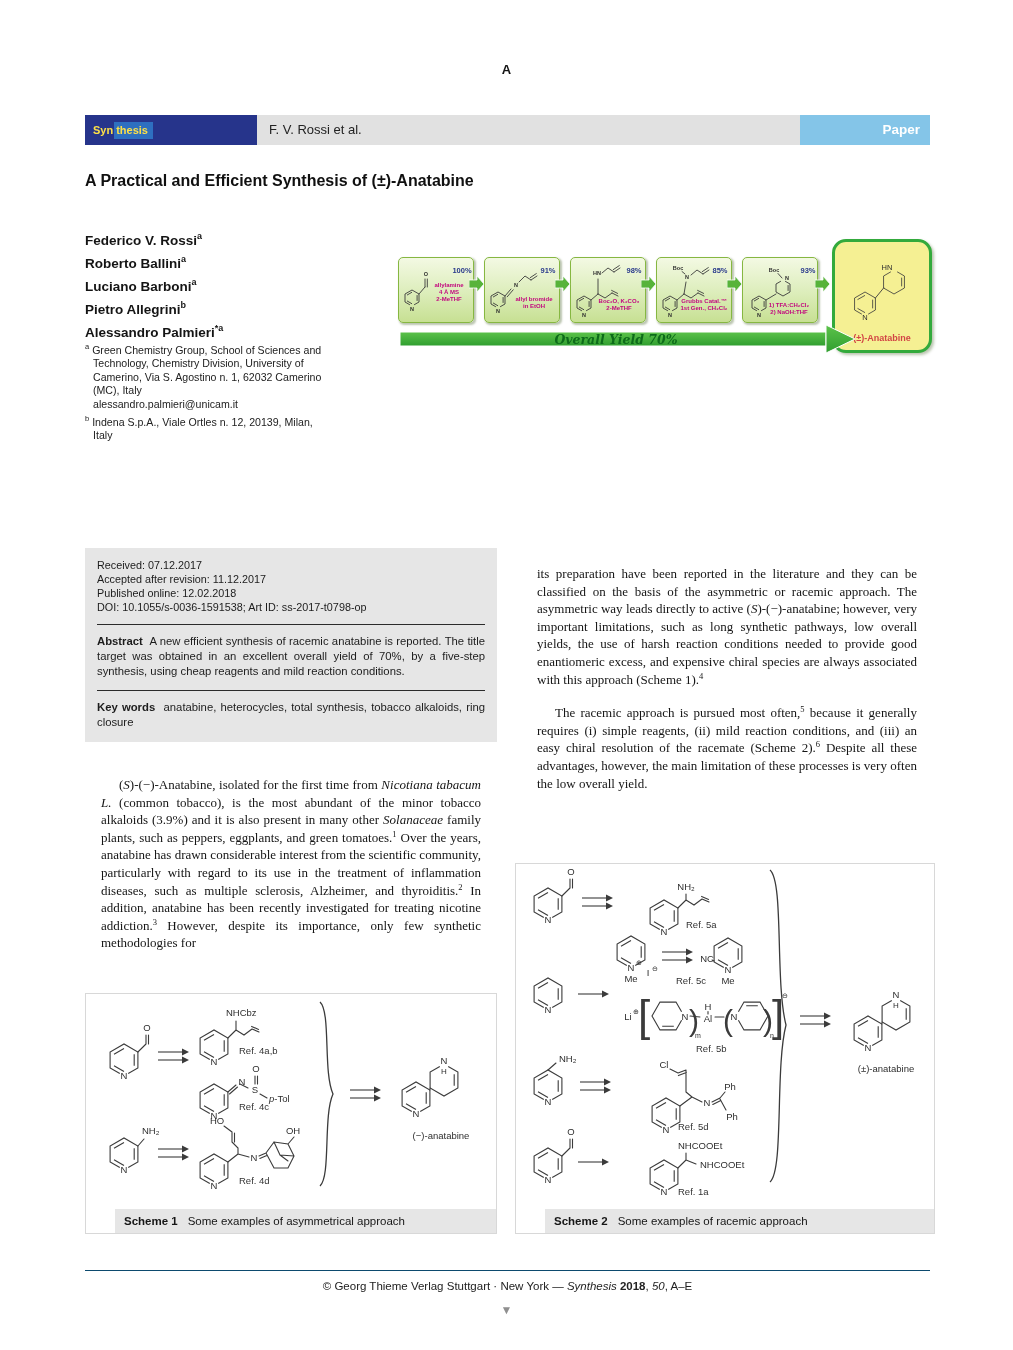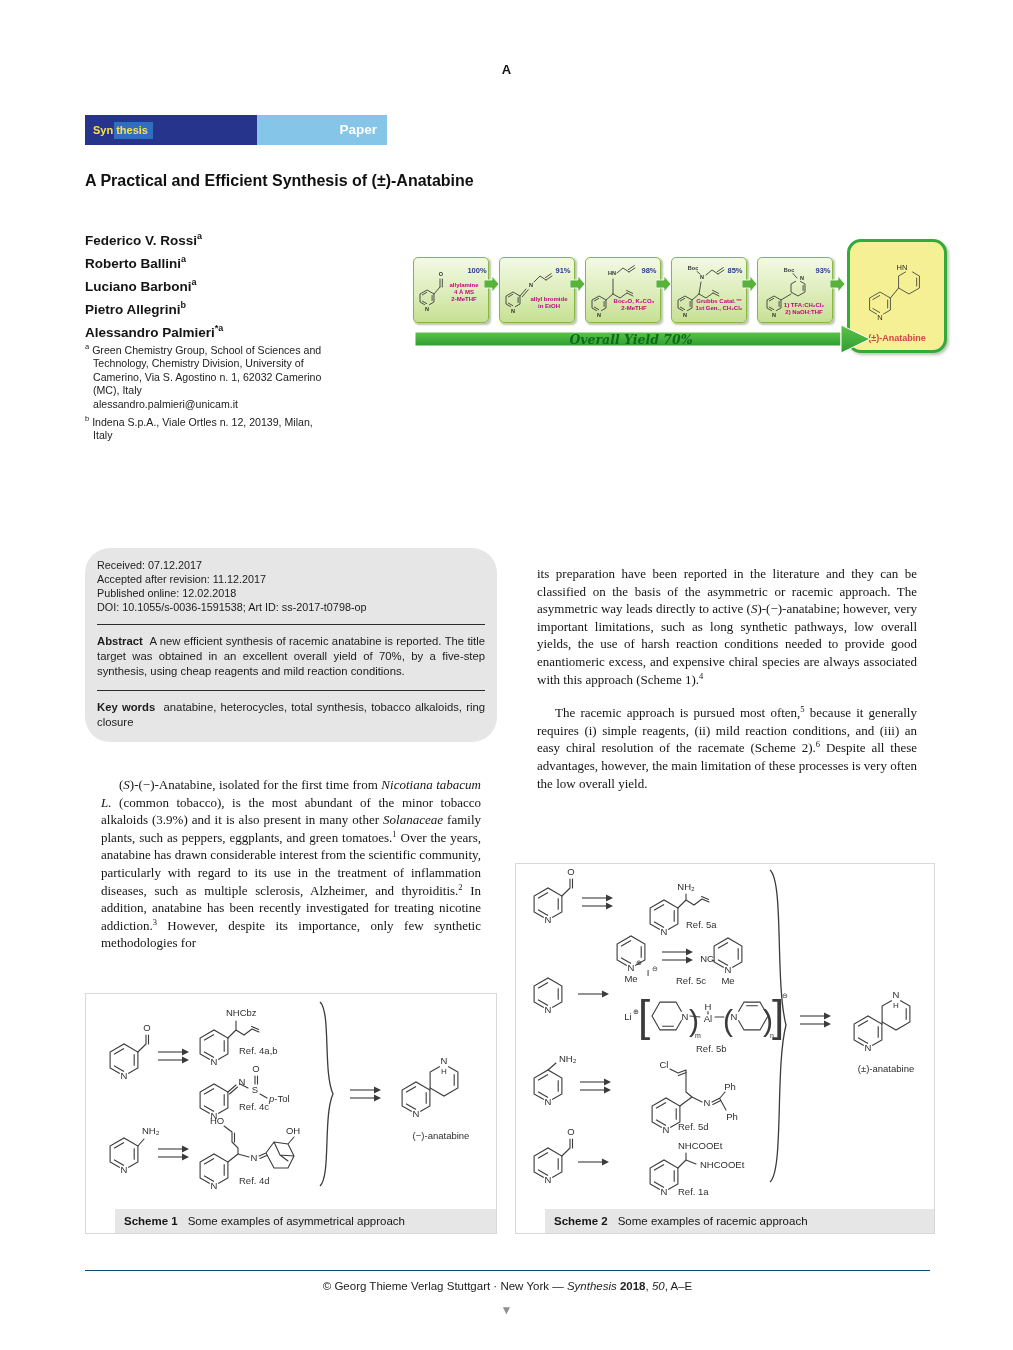--- a/index.html
+++ b/index.html
@@ -19,38 +19,38 @@
 
   .article-title{left:85px;top:172px;width:845px;font-size:16px;font-weight:bold;color:#101010;}
 
   .authors{left:85px;top:227px;font-size:13.5px;font-weight:bold;line-height:19.5px;}
   .authors sup{font-size:9px;font-weight:bold;}
   .affil{left:85px;top:340px;width:250px;font-size:10.6px;line-height:13.6px;color:#222;}
   .affil .blk{padding-left:8px;text-indent:-8px;}
   .affil sup{font-size:7.5px;}
 
   
-  .ga{left:398px;top:237px;width:592px;height:122px;margin-left:15px;}
+  .ga{left:398px;top:237px;width:592px;height:122px;}
   .ga-box{position:absolute;top:20px;width:74px;height:64px;border:1px solid #86b741;border-radius:5px;
           background:linear-gradient(180deg,#f3f9e3 0%,#dcedba 55%,#c7e093 100%);
           box-shadow:1.5px 1.5px 2px rgba(60,90,30,.35);}
   .ga-reagents{position:absolute;color:#c2067e;font-size:6px;font-weight:bold;line-height:7px;text-align:center;}
   .ga-yield{position:absolute;top:29px;width:36px;text-align:center;color:#2a3a8c;font-size:7.5px;font-weight:bold;}
   .ga-chevron{position:absolute;top:38px;}
   .ga-product{position:absolute;left:434px;top:2px;width:100px;height:114px;background:#f5f093;
               border:3px solid #33aa3c;border-radius:14px;box-sizing:border-box;
               box-shadow:2px 2px 3px rgba(60,90,30,.35);}
   .ga-product-label{position:absolute;left:0;right:0;bottom:7px;text-align:center;
                     color:#d24545;font-weight:bold;font-size:9px;}
   .ga-overall{position:absolute;left:0;top:86px;}
   .gn{font:5.5px "Liberation Sans",sans-serif;fill:#2e2e2e;text-anchor:middle;font-weight:bold;}
   .gb{stroke:#3b3b3b;stroke-width:0.9;fill:none;stroke-linecap:round;}
 
   
-  .meta{left:85px;top:548px;width:412px;background:#e6e6e6;box-sizing:border-box;padding:10px 12px 12px;border-radius:25px;}
+  .meta{left:85px;top:548px;width:412px;background:#e6e6e6;box-sizing:border-box;padding:10px 12px 12px;}
   .meta .line{font-size:10.8px;line-height:14px;color:#1c1c1c;}
   .meta hr{border:0;border-top:1px solid #2b2b2b;margin:10px 0 9px;}
   .meta .par{font-size:11.3px;line-height:15.2px;text-align:justify;color:#1c1c1c;}
   .meta b{font-weight:bold;}
 
   
   .bodycol{font-family:"DejaVu Serif",serif;font-size:13px;line-height:17.6px;
            text-align:justify;color:#141414;}
   .bodycol p{margin:16px;font-family:Liberation Serif, serif;}
   .bodycol .ind{text-indent:18px;}
@@ -94,20 +94,21 @@
       </g>
   </defs>
 </svg>
 
 <div class="page">
 
   <div class="abs page-marker">A</div>
 
   <div class="abs header-bar">
     <div class="logo"><span>Syn</span><span class="thesis">thesis</span></div>
+    <div class="runhead">F. V. Rossi et al.</div>
     <div class="badge">Paper</div>
   </div>
 
   <div class="abs article-title">A Practical and Efficient Synthesis of (±)-Anatabine</div>
 
   <div class="abs authors">
     <div><span>Federico V. Rossi</span><sup>a</sup></div>
     <div><span>Roberto Ballini</span><sup>a</sup></div>
     <div><span>Luciano Barboni</span><sup>a</sup></div>
     <div><span>Pietro Allegrini</span><sup>b</sup></div>

